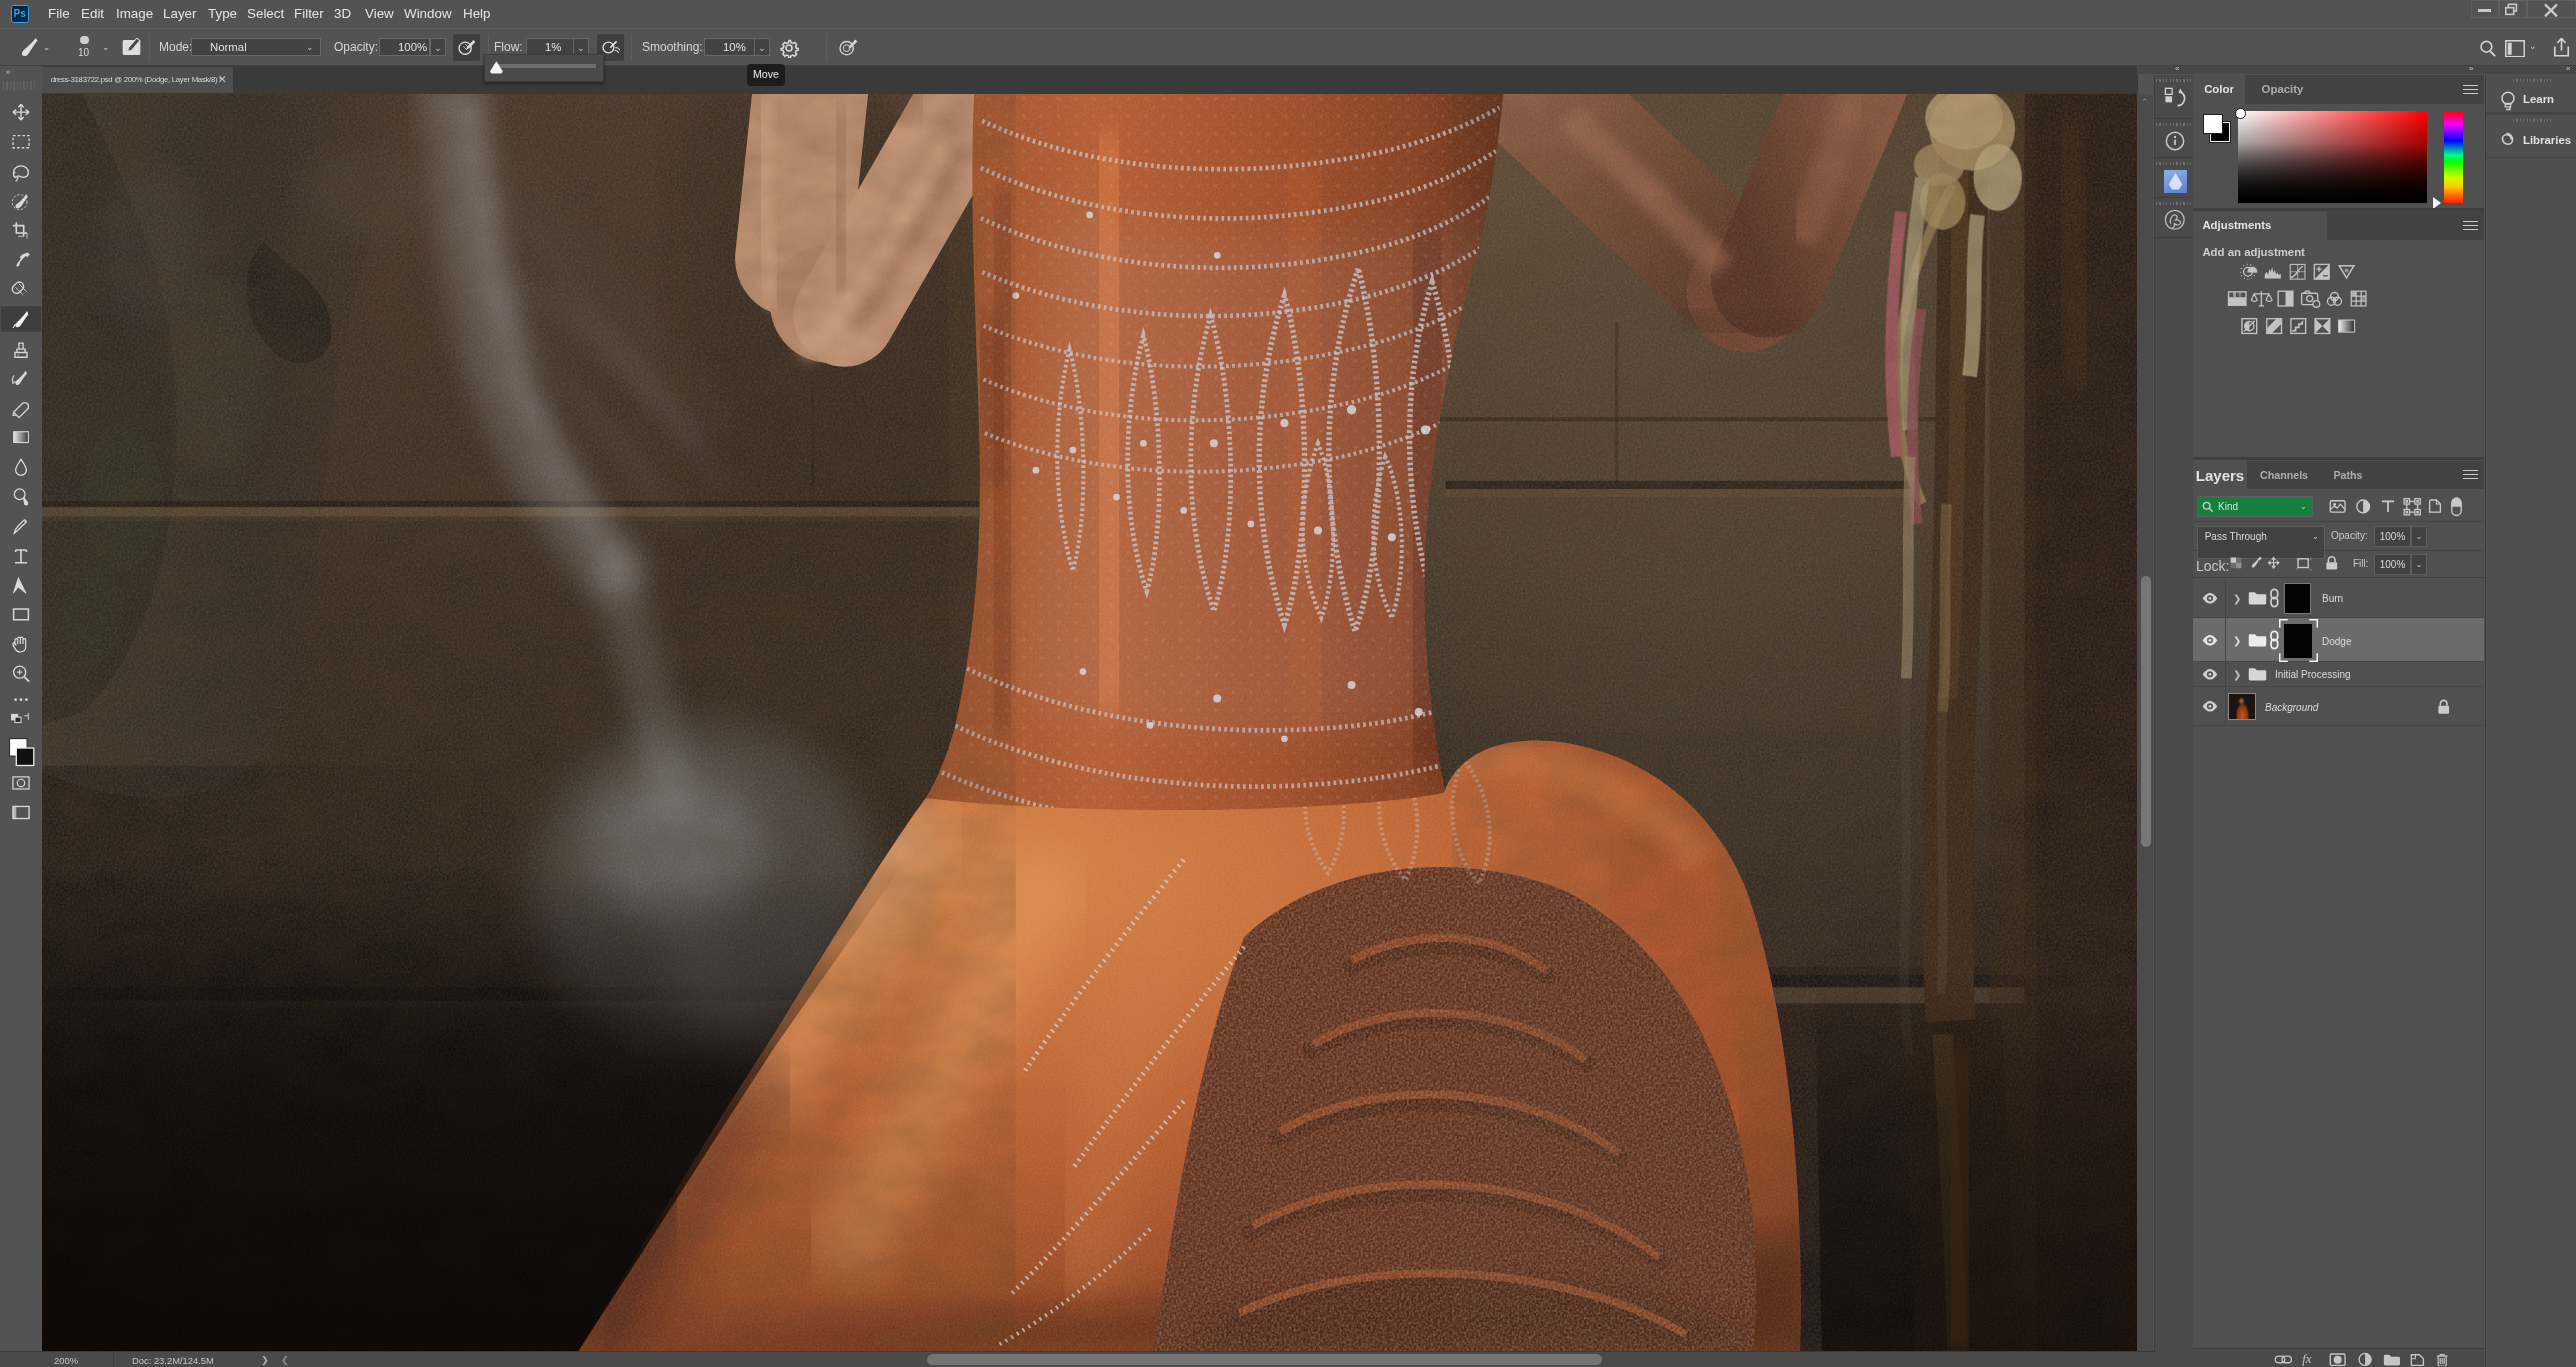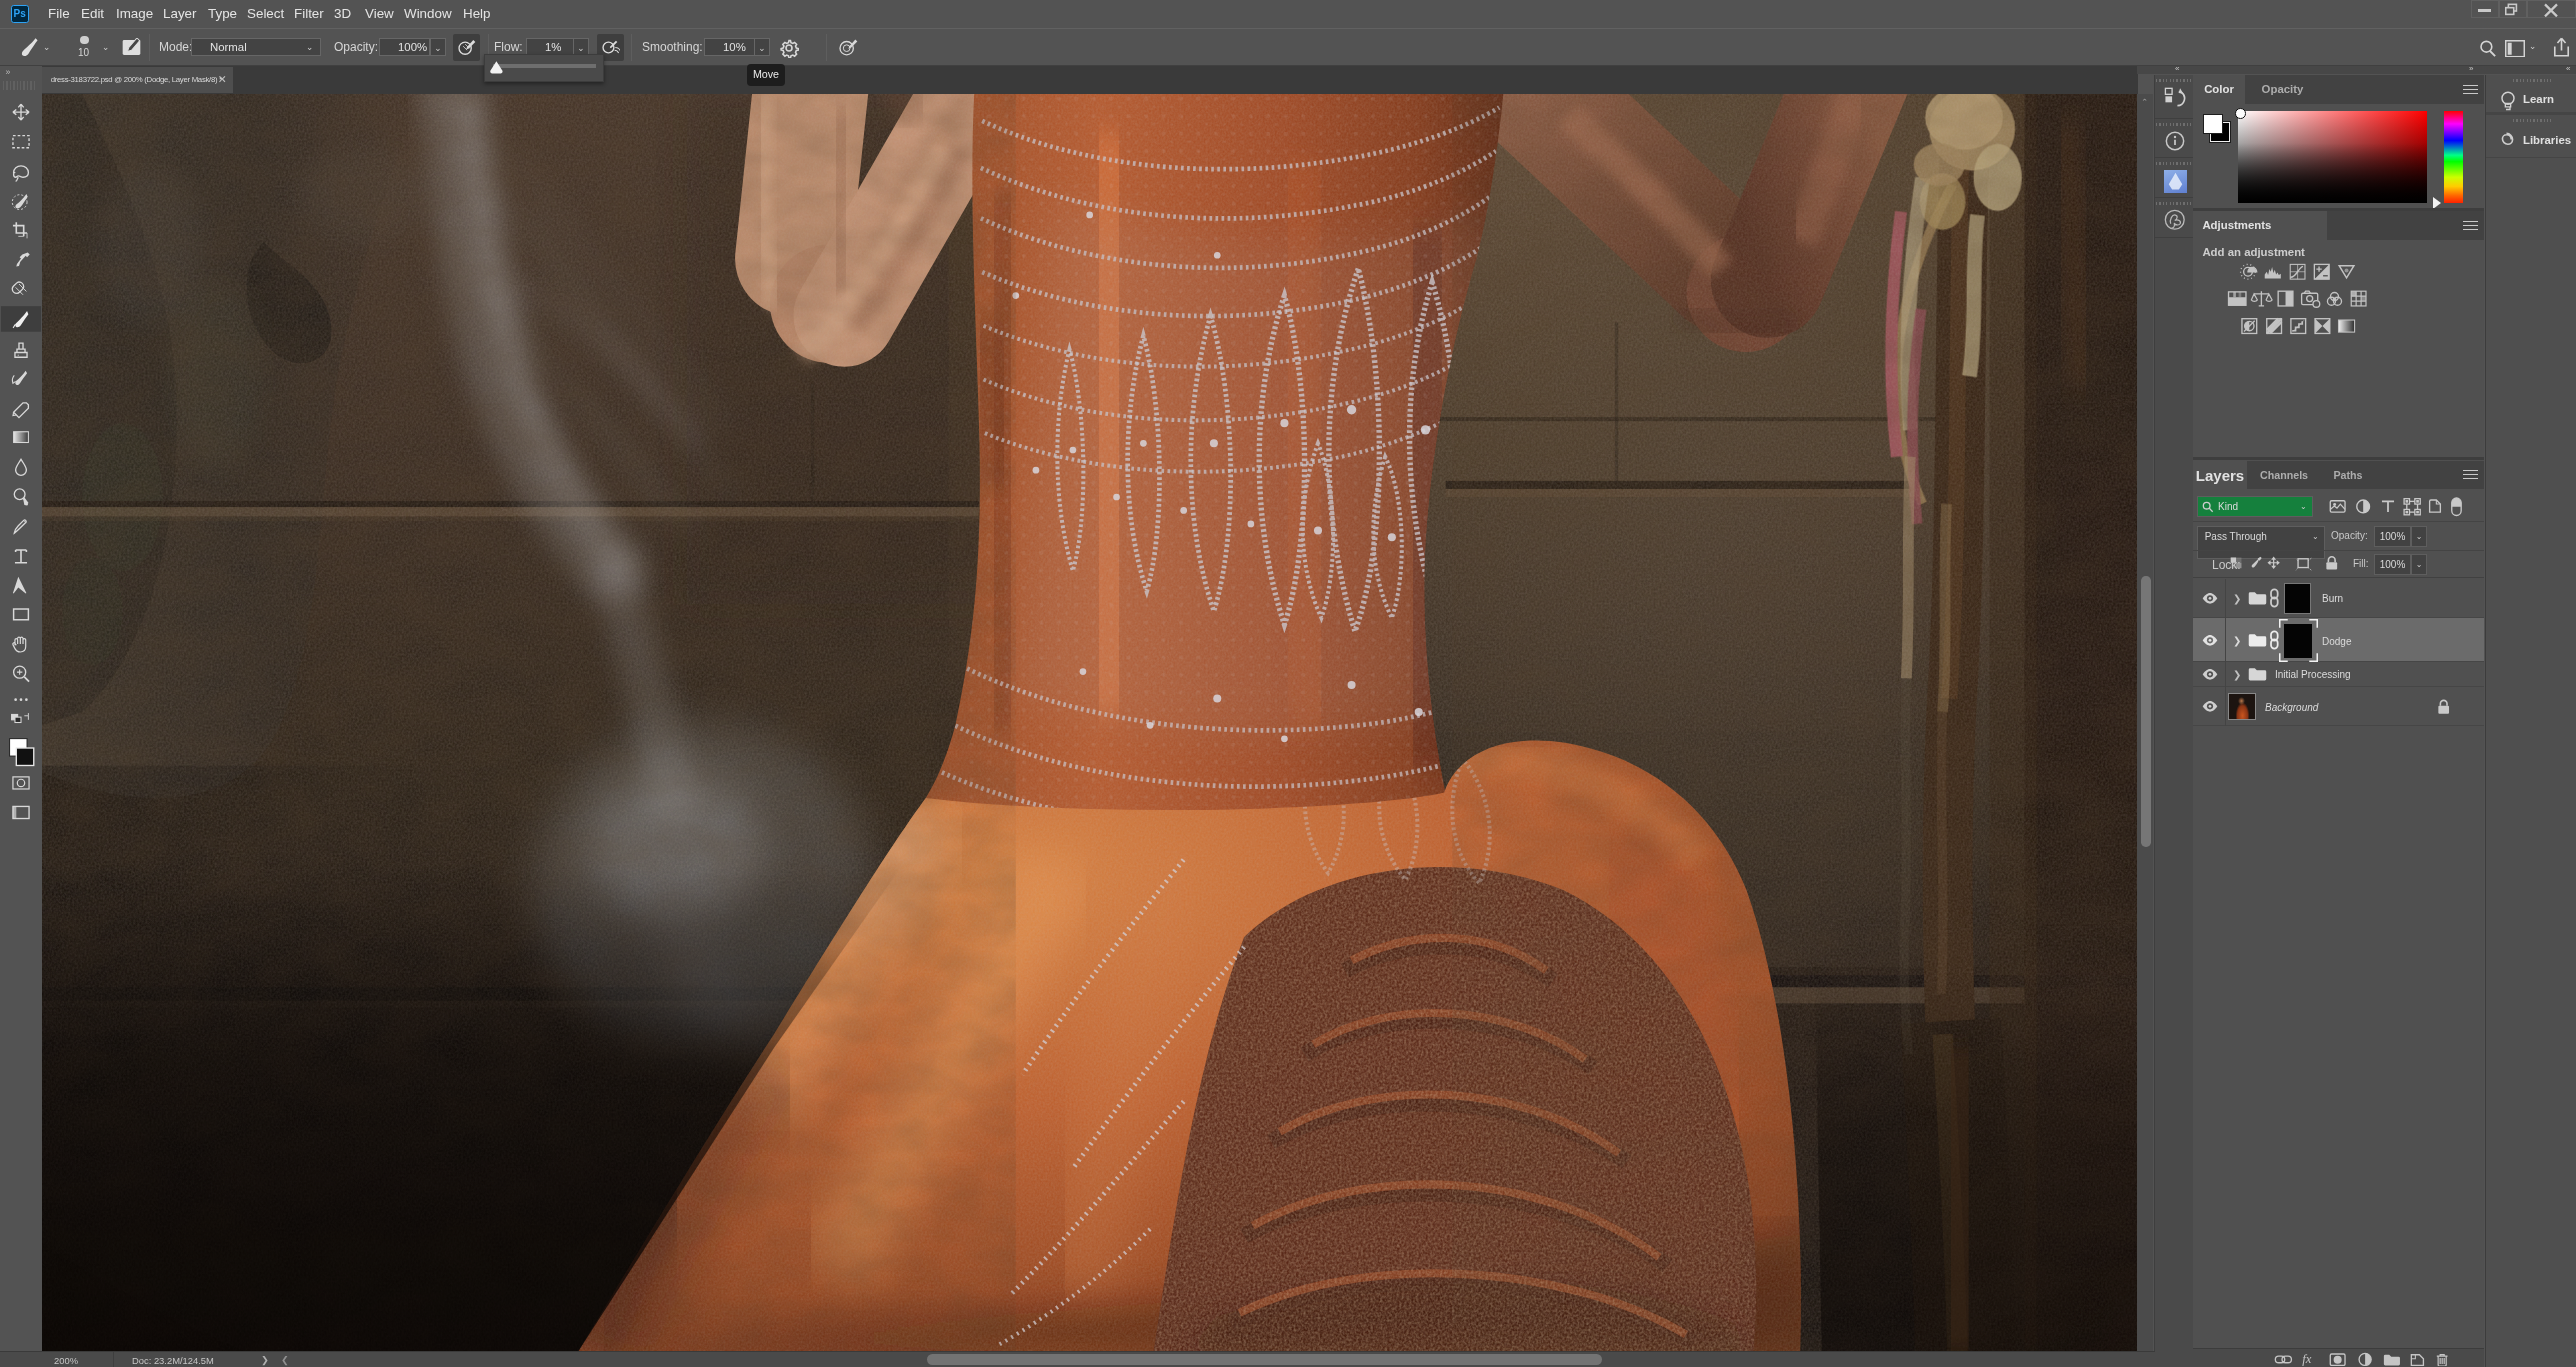--- a/index.html
+++ b/index.html
@@ -748,21 +748,21 @@
   </g>
  </svg>
  <div class="abs" style="left:0;top:446px;width:291px;height:0.7px;background:#444"></div>
 
  <div class="abs" style="left:4px;top:451px;width:128px;height:33px;background:#424242;border:0.7px solid #5e5e5e;color:#dadada;font-size:10px;line-height:19.5px;padding-left:6.7px">Pass Through<span style="position:absolute;right:5.4px;top:0;color:#cfcfcf;font-size:8px">⌄</span></div>
  <span class="abs" style="left:138px;top:455px;font-size:10px;color:#c9c9c9">Opacity:</span>
  <div class="abs" style="left:181px;top:451px;width:37px;height:21px;background:#424242;border:0.7px solid #5e5e5e;color:#dadada;font-size:10px;line-height:19.5px;text-align:center">100%</div>
  <div class="abs" style="left:218px;top:451px;width:16px;height:21px;background:#424242;border:0.7px solid #5e5e5e;color:#cfcfcf;font-size:8px;line-height:19.5px;text-align:center">⌄</div>
  <div class="abs" style="left:0;top:475px;width:291px;height:0.7px;background:#444"></div>
 
- <span class="abs" style="left:19px;top:483px;font-size:12px;color:#c9c9c9">Lock:</span>
+ <span class="abs" style="left:3px;top:483px;font-size:14px;color:#c9c9c9">Lock:</span>
  <svg class="abs" style="left:35px;top:479px" width="128" height="19" viewBox="0 0 190 28">
   <g fill="#c9c9c9">
    <rect x="4" y="5" width="8" height="8"></rect>
         <rect x="12" y="13" width="8" height="8" opacity=".55"></rect>
         <rect x="4" y="13" width="8" height="8" opacity=".25"></rect>
         <rect x="12" y="5" width="8" height="8" opacity=".25"></rect>
    <path d="M46 6 c-3 4-8 8-10 10-1.5 1.5-1 4 1 4 2.5 0 7-6 9-12z"></path>
         <path d="M48 4 l2 2-3 4-3-3z"></path>
    <path d="M78 4 l4 5 h-3 v4 h4 v-3 l5 4-5 4 v-3 h-4 v4 h3 l-4 5-4-5 h3 v-4 h-4 v3 l-5-4 5-4 v3 h4 v-4 h-3 z" transform="translate(-4,0) scale(.92)"></path>
    <g fill="none" stroke="#c9c9c9" stroke-width="2">

